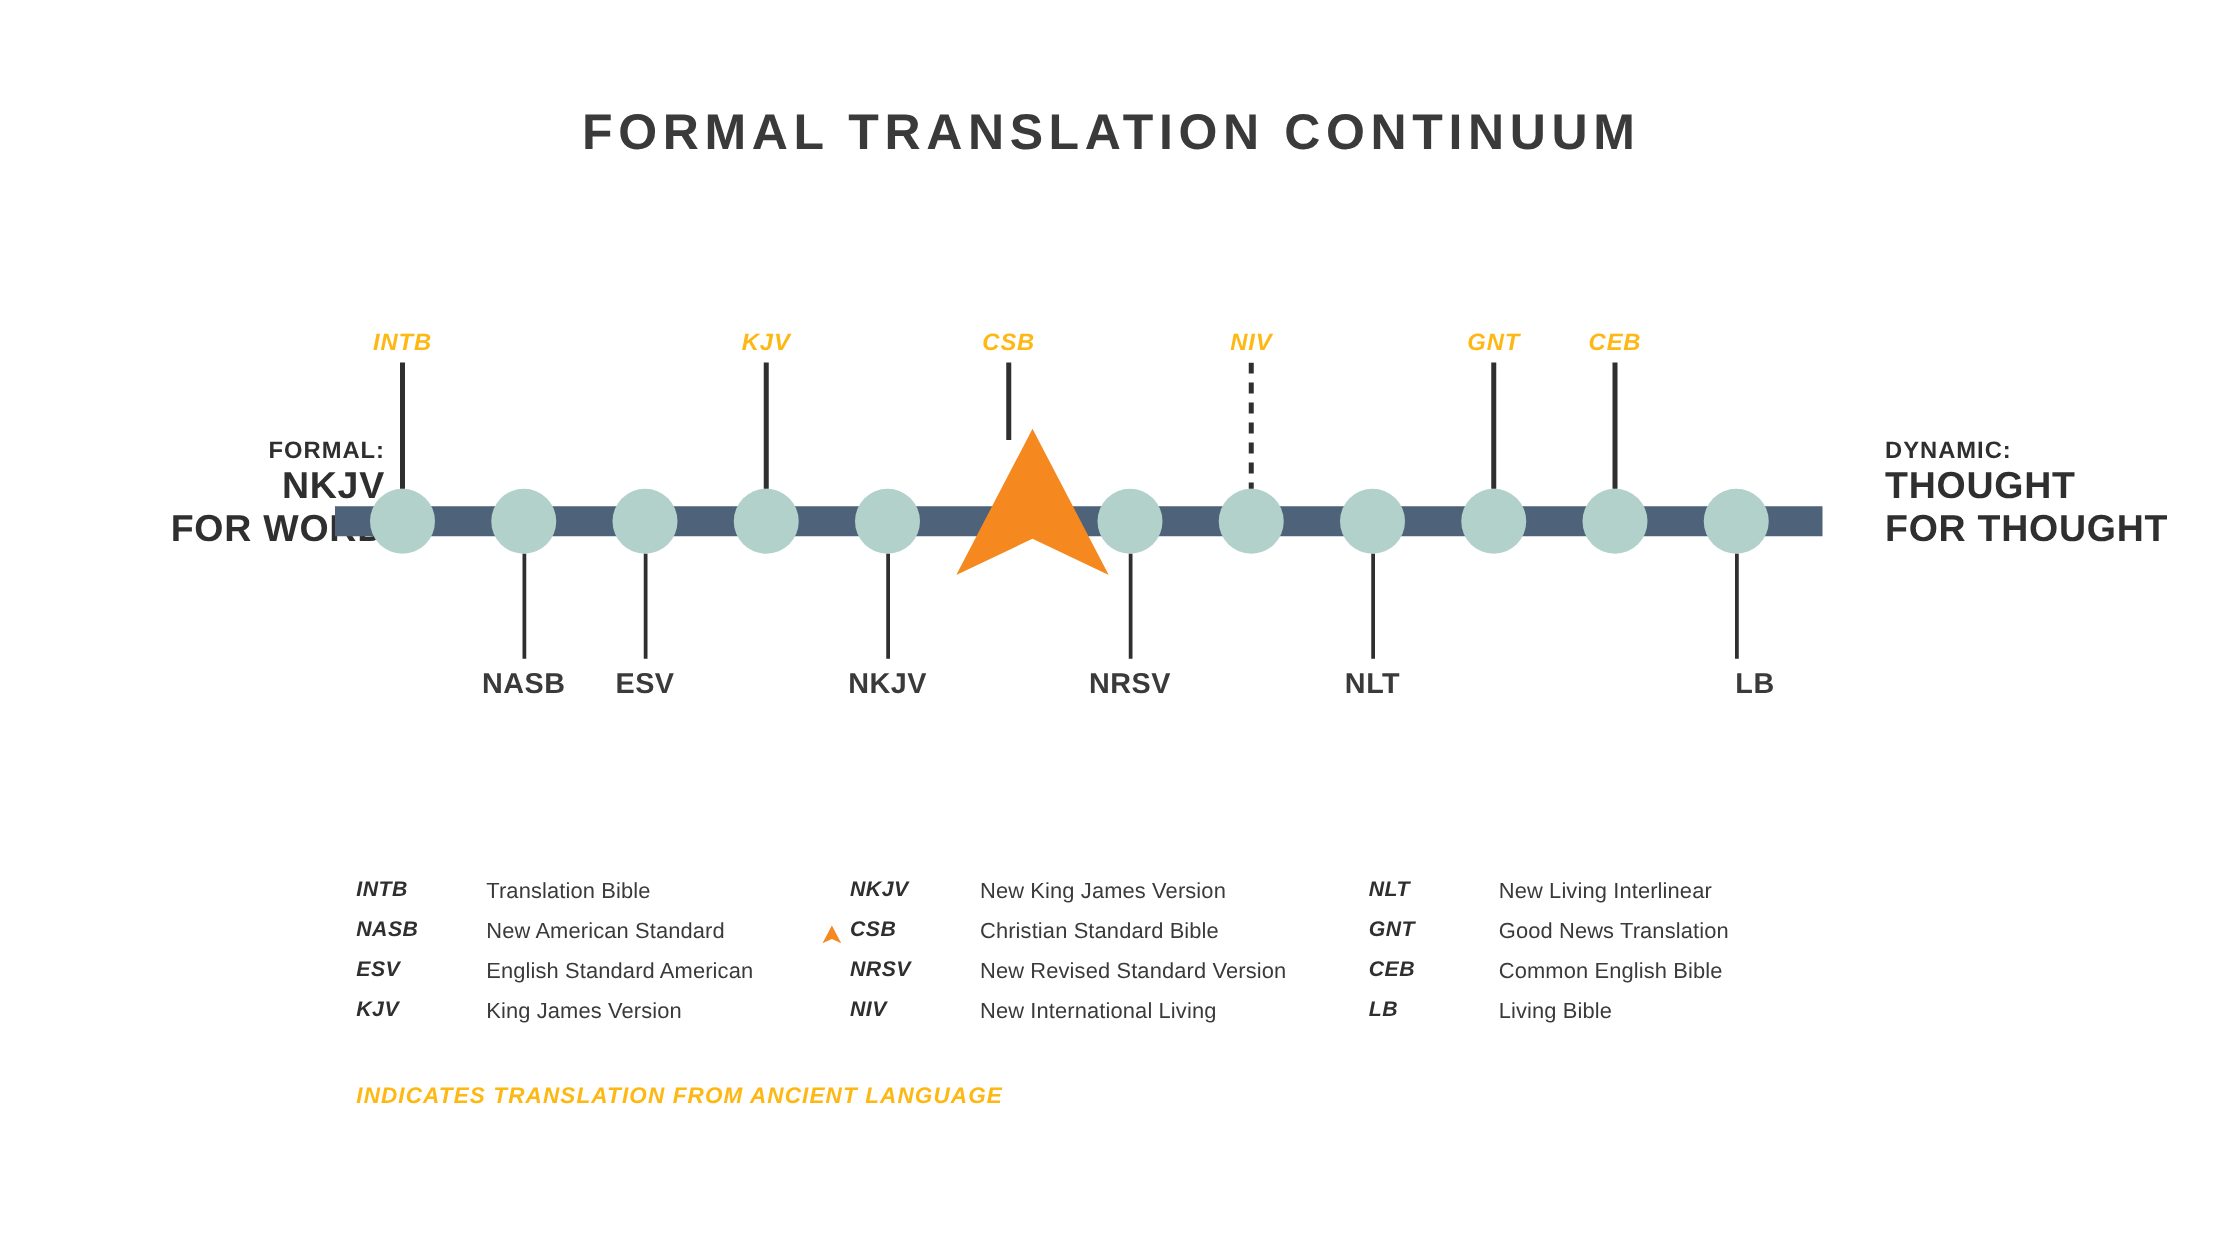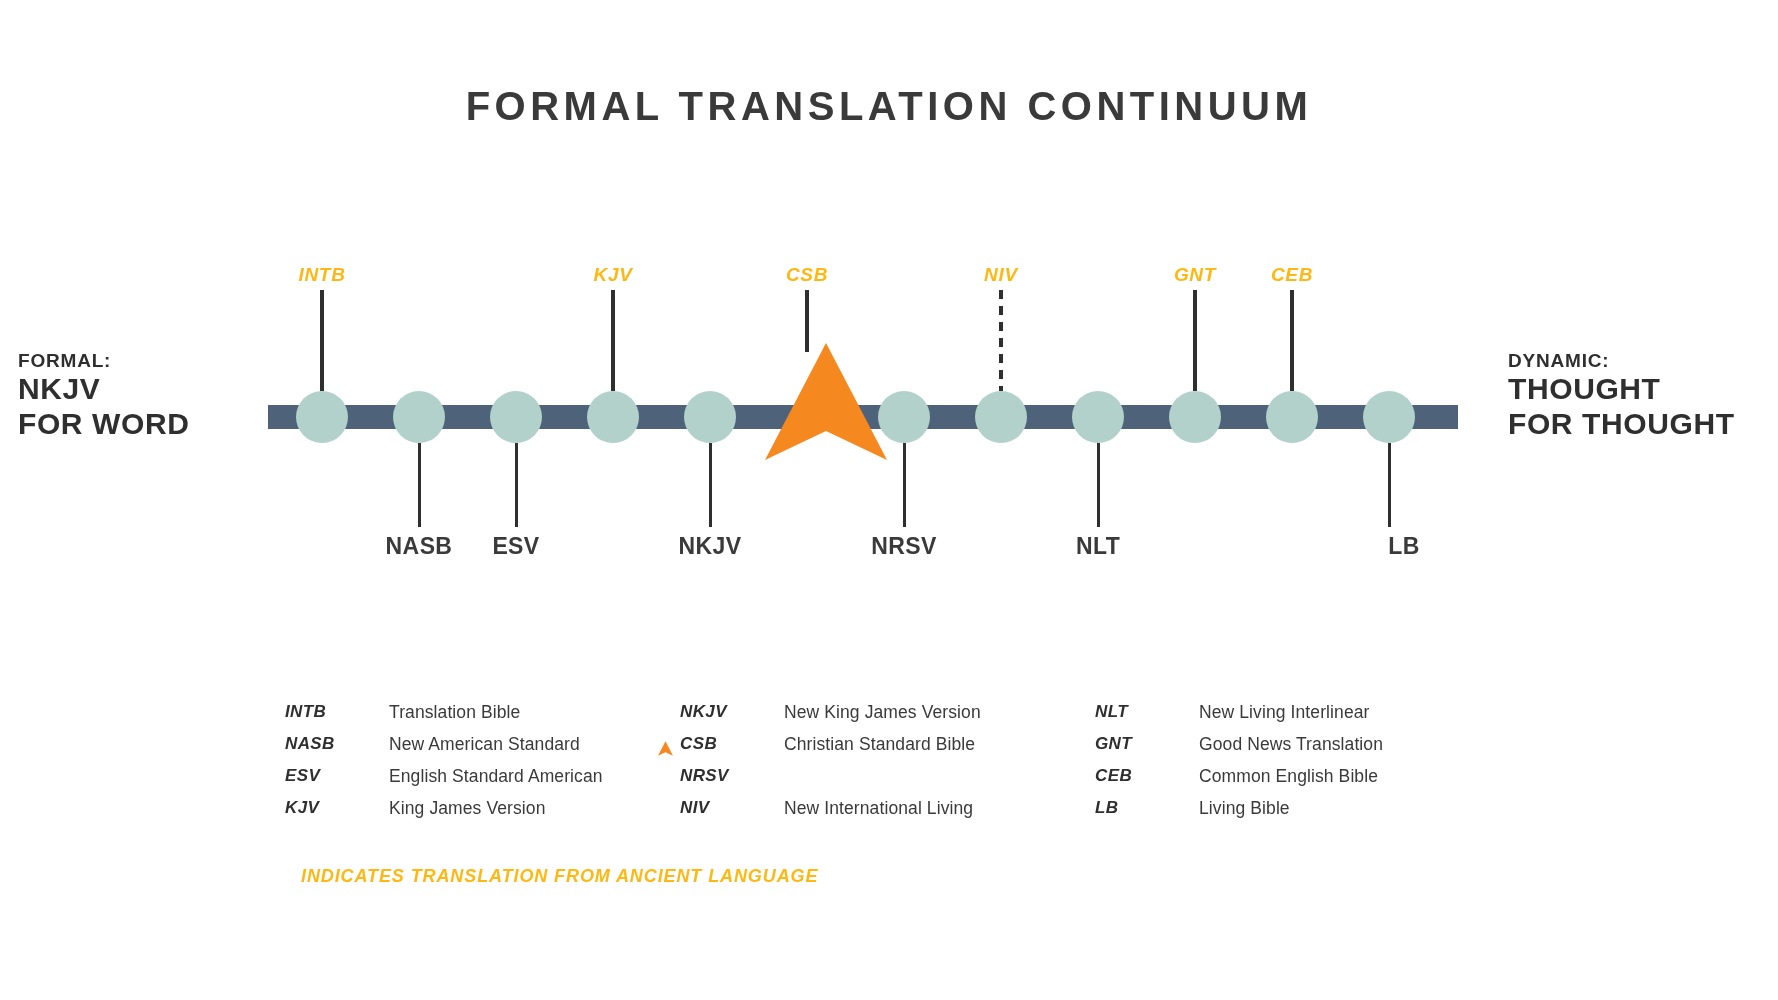--- a/index.html
+++ b/index.html
@@ -121,20 +121,21 @@
   .end-caption .big {
     font-size: 30px;
     font-weight: bold;
     letter-spacing: 0.6px;
     display: block;
   }
   #caption-left {
     left: 18px;
     top: 350px;
     width: 290px;
+    text-align: right;
   }
   #caption-right {
     left: 1508px;
     top: 350px;
     width: 300px;
     text-align: left;
   }
 
   
   .legend {
@@ -179,21 +180,21 @@
     position: absolute;
     left: -22px;
     top: 8px;
     width: 15px;
     height: 17px;
   }
 
   
   .footnote {
     position: absolute;
-    left: 301px;
+    left: 285px;
     top: 866px;
     font-size: 18px;
     font-weight: bold;
     font-style: italic;
     color: #fdb813;
     letter-spacing: 0.9px;
     white-space: nowrap;
   }
 </style>
 </head>
@@ -293,20 +294,21 @@
         </div>
         <div class="legend-row">
           <span class="legend-marker"><svg viewBox="0 0 122 117" width="15" height="17">
               <polygon points="61,0 122,117 61,88 0,117" fill="#f5881f"></polygon>
             </svg></span>
           <span class="legend-abbr">CSB</span>
           <span class="legend-desc">Christian Standard Bible</span>
         </div>
         <div class="legend-row">
           <span class="legend-abbr">NRSV</span>
+          <span class="legend-desc">New Revised Standard Version</span>
         </div>
         <div class="legend-row">
           <span class="legend-abbr">NIV</span>
           <span class="legend-desc">New International Living</span>
         </div>
       </div>
       <div class="legend-col" id="legend-col-2">
         <div class="legend-row">
           <span class="legend-abbr">NLT</span>
           <span class="legend-desc">New Living Interlinear</span>

